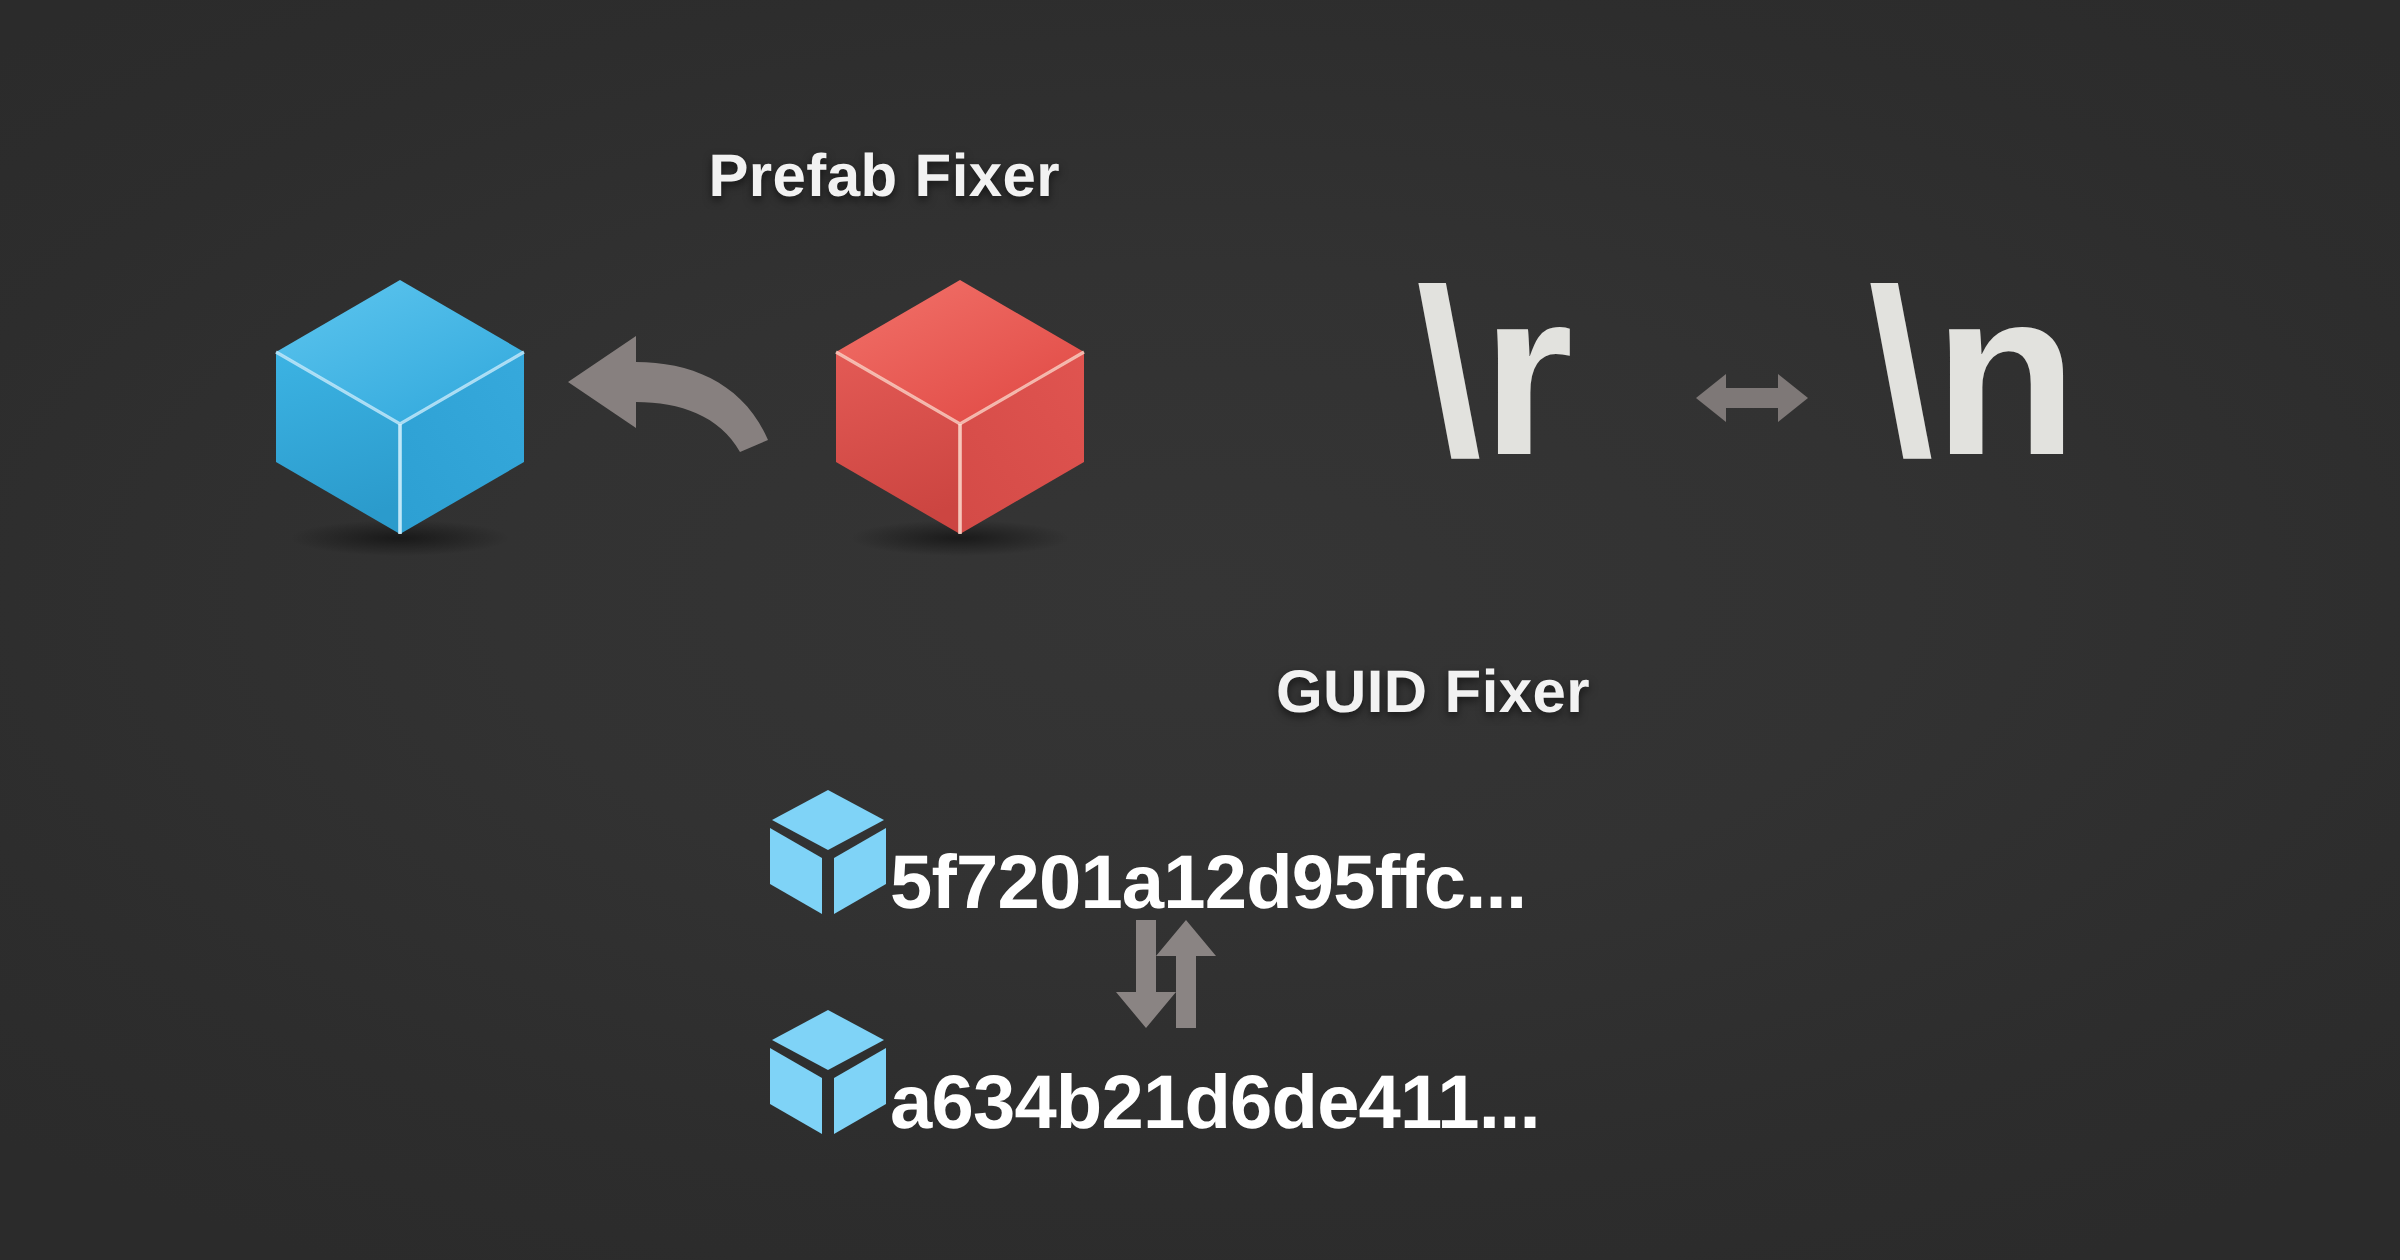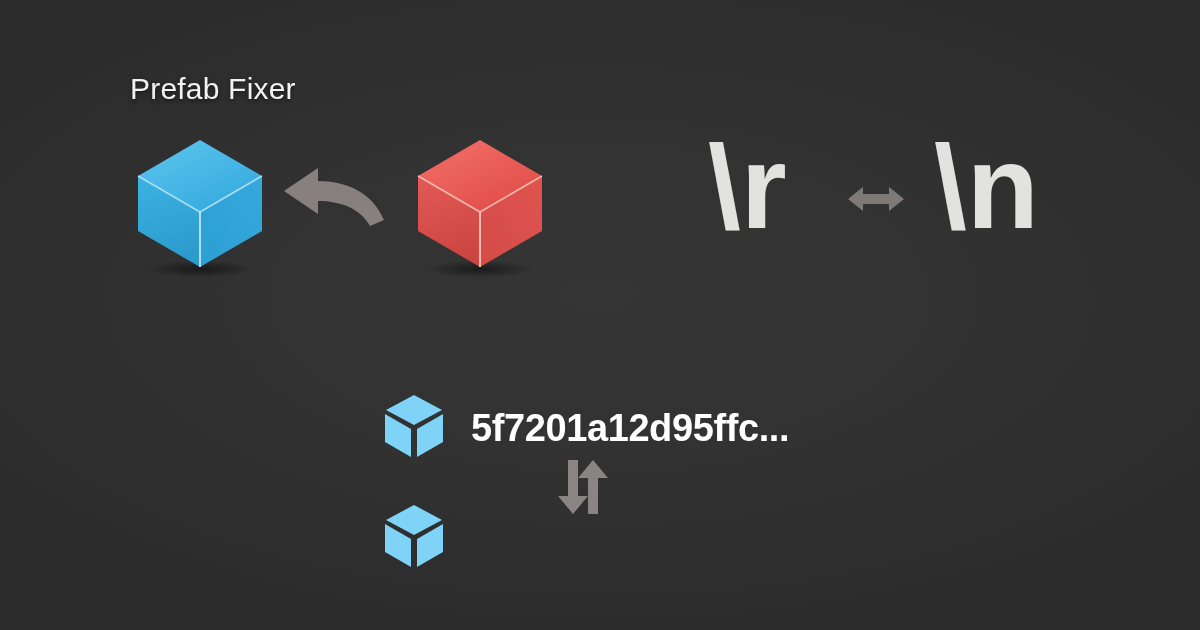--- a/index.html
+++ b/index.html
@@ -15,27 +15,27 @@
     background:
       radial-gradient(ellipse 70% 62% at 50% 47%, #353535 0%, #323232 42%, #2d2d2d 78%, #2b2b2b 100%);
     font-family: "Liberation Sans", sans-serif;
     -webkit-font-smoothing: antialiased;
   }
 
   
   .section-title {
     position: absolute;
     font-family: "Liberation Sans", sans-serif;
-    font-weight: 400;
+    font-weight: 700;
     font-size: 30px;
     letter-spacing: 0.2px;
     color: #f2f2f2;
     text-shadow: 0 2px 4px rgba(0,0,0,0.55);
     white-space: nowrap;
-    text-align: left;
+    text-align: right;
   }
   #prefab-title  { left: 130px; top: 72px; width: 400px; }
   #lineend-title { left: 660px; top: 72px; width: 440px; }
   #guid-title    { left: 395px; top: 330px; width: 400px; }
 
   
   .iso-cube { position: absolute; }
   #prefab-cube-blue { left: 128px; top: 130px; }
   #prefab-cube-red  { left: 408px; top: 130px; }
 
@@ -53,22 +53,21 @@
     white-space: pre;
   }
   #glyph-r { left: 708px; top: 128px; }
   #glyph-n { left: 934px; top: 128px; }
   #lineend-swap { position: absolute; left: 846px; top: 182px; }
 
   
   .guid-row {
     position: absolute;
     display: flex;
-    align-items: center;
-    gap: 26px;
+    align-items: flex-end;
   }
   #guid-row-a { left: 383px; top: 393px; }
   #guid-row-b { left: 383px; top: 503px; }
   .guid-text {
     font-family: "Liberation Sans", sans-serif;
     font-weight: bold;
     font-size: 38px;
     letter-spacing: -0.4px;
     color: #ffffff;
     white-space: nowrap;
@@ -152,20 +151,21 @@
   <div class="code-glyph" id="glyph-r">\r</div>
 
   <div id="lineend-swap">
     <svg width="60" height="34" viewBox="0 0 60 34">
       <path d="M2 17 L17 5 L17 12 L43 12 L43 5 L58 17 L43 29 L43 22 L17 22 L17 29 Z" fill="#7e7877"></path>
     </svg>
   </div>
 
   <div class="code-glyph" id="glyph-n">\n</div>
 
+  <div class="section-title" id="guid-title">GUID Fixer</div>
 
   <div class="guid-row" id="guid-row-a">
     <span class="flat-cube">
       <svg width="62" height="66" viewBox="0 0 62 66">
         <polygon points="31,2 59,17 31,32 3,17" fill="#7fd3f7"></polygon>
         <polygon points="2,21 28,36 28,64 2,49" fill="#7fd3f7"></polygon>
         <polygon points="60,21 60,49 34,64 34,36" fill="#7fd3f7"></polygon>
       </svg>
     </span>
     <span class="guid-text">5f7201a12d95ffc...</span>
@@ -179,15 +179,16 @@
   </div>
 
   <div class="guid-row" id="guid-row-b">
     <span class="flat-cube">
       <svg width="62" height="66" viewBox="0 0 62 66">
         <polygon points="31,2 59,17 31,32 3,17" fill="#7fd3f7"></polygon>
         <polygon points="2,21 28,36 28,64 2,49" fill="#7fd3f7"></polygon>
         <polygon points="60,21 60,49 34,64 34,36" fill="#7fd3f7"></polygon>
       </svg>
     </span>
+    <span class="guid-text">a634b21d6de411...</span>
   </div>
 
 </div>
 
 </body></html>

